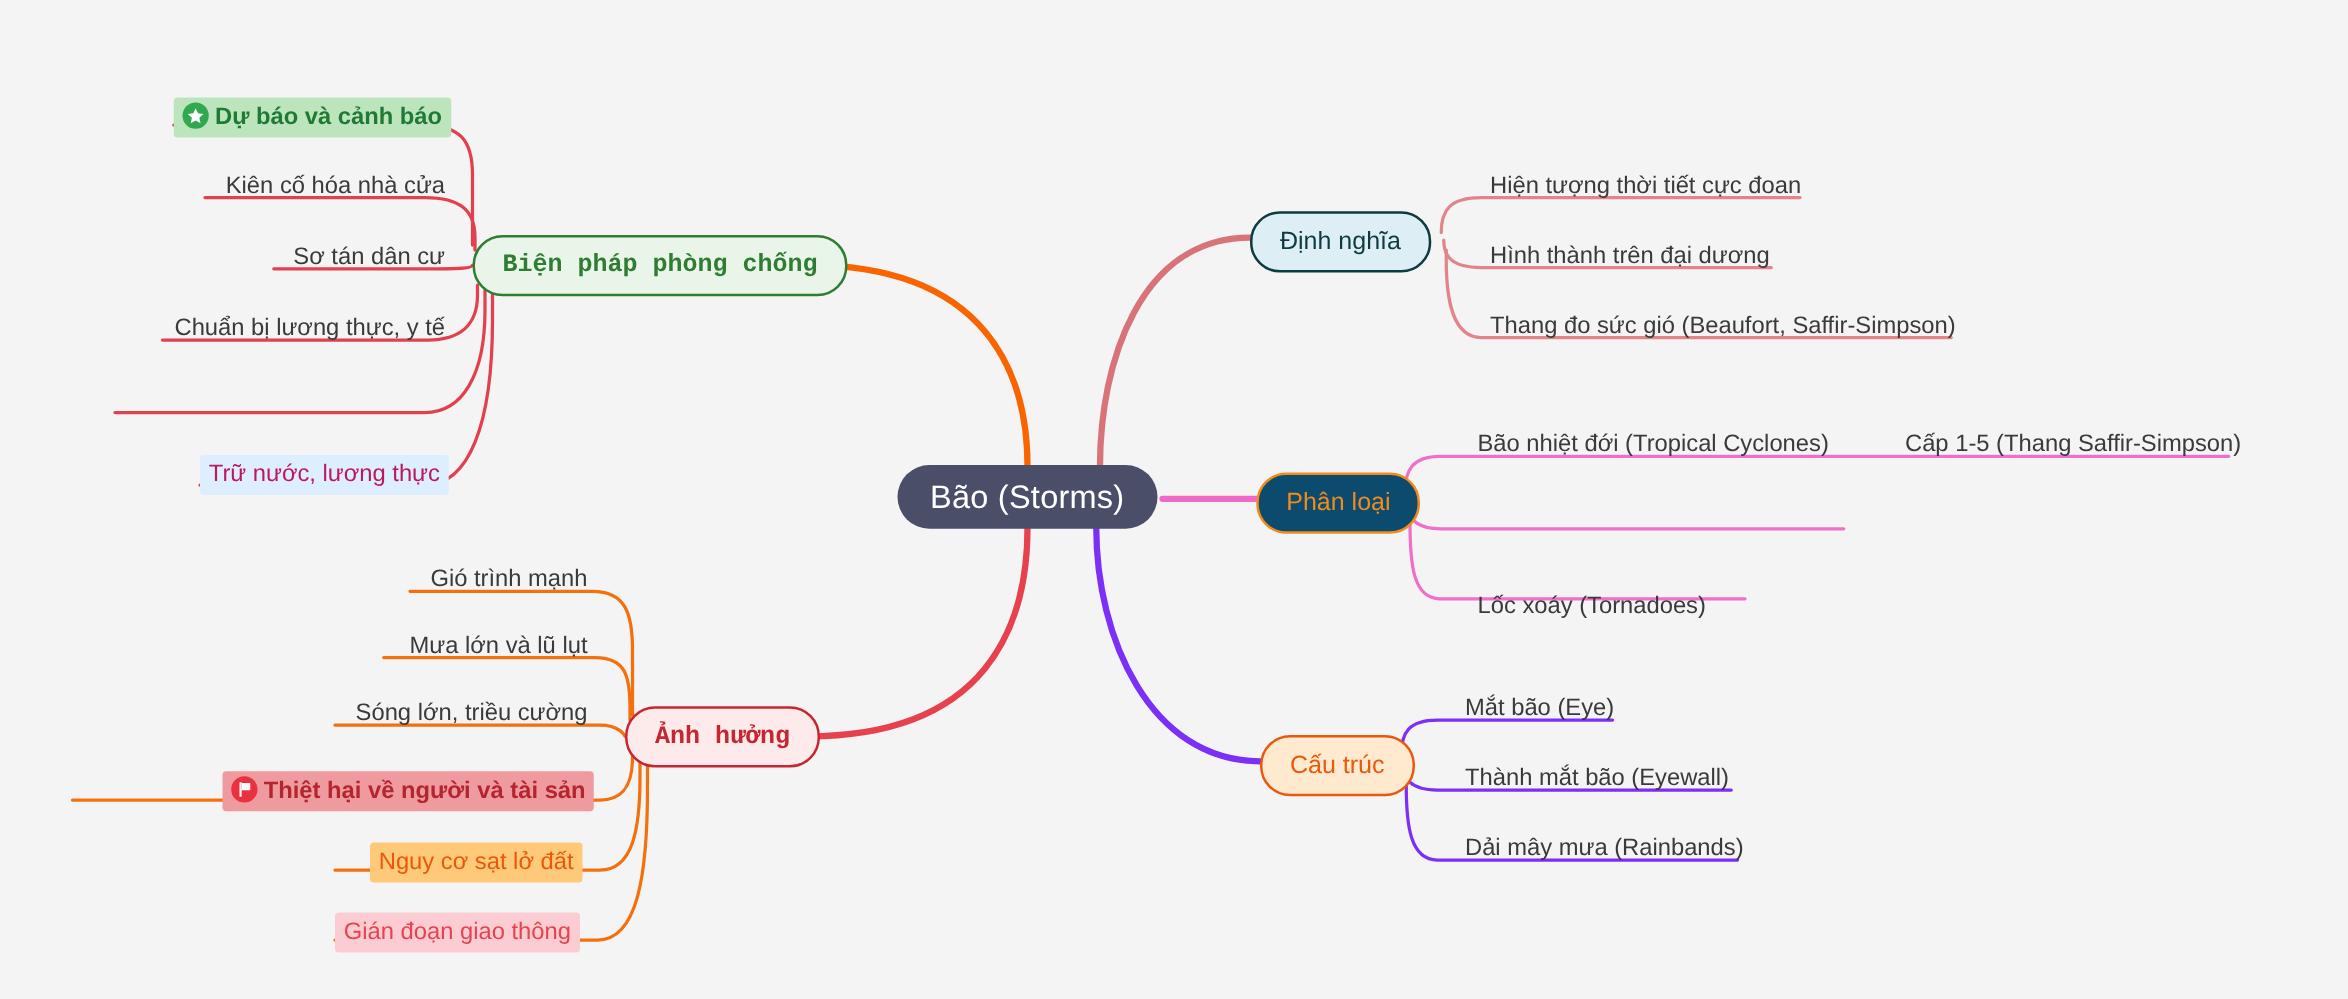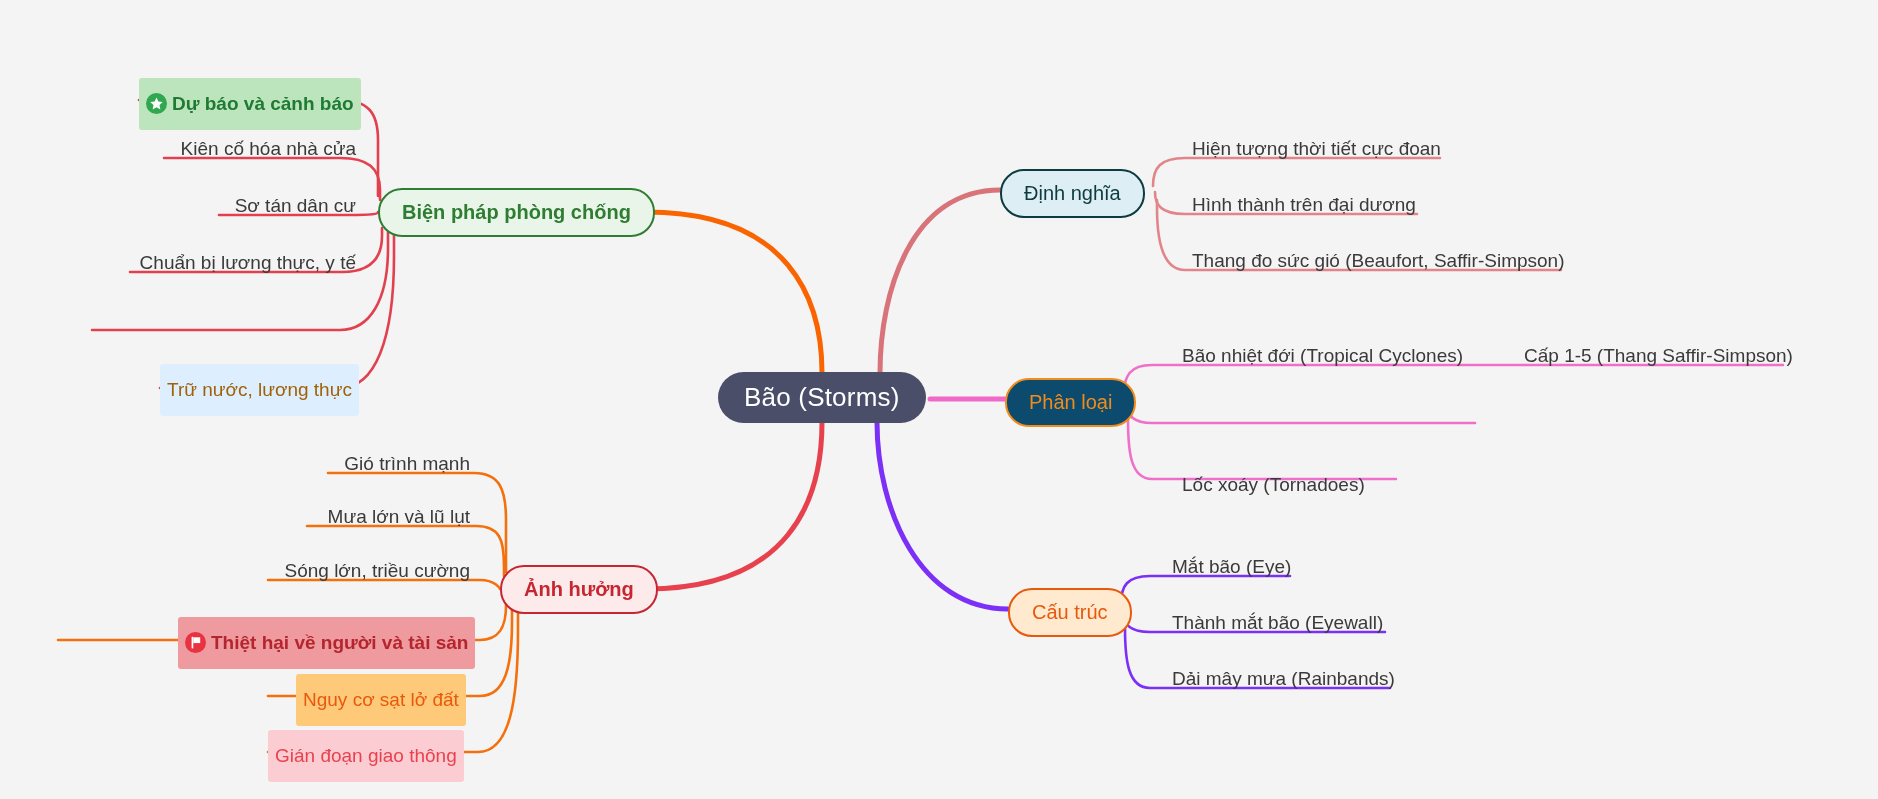--- a/index.html
+++ b/index.html
@@ -26,42 +26,42 @@
   }
 
   
   .cap{
     border-radius:24px;
     border:2px solid;
     font-size:20px;
     padding:11px 22px;
     text-align:center;
   }
-  .cap.bold{font-weight:bold;}
+  .cap.bold{font-weight:bold;font-family:Liberation Mono, monospace;}
   .cap-green{background:#e9f5e9;border-color:#2f7d32;color:#2f7d32;}
   .cap-red{background:#fdeaea;border-color:#c62631;color:#c62631;}
   .cap-blue{background:#ddeef4;border-color:#0d3b3f;color:#0d3b3f;}
   .cap-orange{background:#0c4a6e;border-color:#f08c1c;color:#f08c1c;}
   .cap-orange2{background:#ffe9cf;border-color:#e8590c;color:#e8590c;}
 
   
   .leaf{
     font-size:19px;
     color:#3a3a3a;
     padding:2px 4px;
     line-height:1.25;
   }
   .leaf.r{text-align:right;}
   .leaf.l{text-align:left;}
-  .leaf.hl{border-radius:3px;padding:14px 7px;}
+  .leaf.hl{border-radius:3px;padding:4px 7px;}
   .leaf.b{font-weight:bold;}
 
   .hl-green{background:#bde5bd;color:#1f7a34;}
   .hl-blue{background:#bcdffb;color:#1a73e8;}
-  .hl-blue2{background:#ddeeff;color:#a16207;}
+  .hl-blue2{background:#ddeeff;color:#be185d;}
   .hl-rose{background:#ef9a9e;color:#b3262f;}
   .hl-amber{background:#ffc97a;color:#e8590c;}
   .hl-pink{background:#fbcdd2;color:#e8424f;}
 
   .badge{
     display:inline-block;
     width:21px;height:21px;
     border-radius:50%;
     vertical-align:-4px;
     margin-right:5px;

